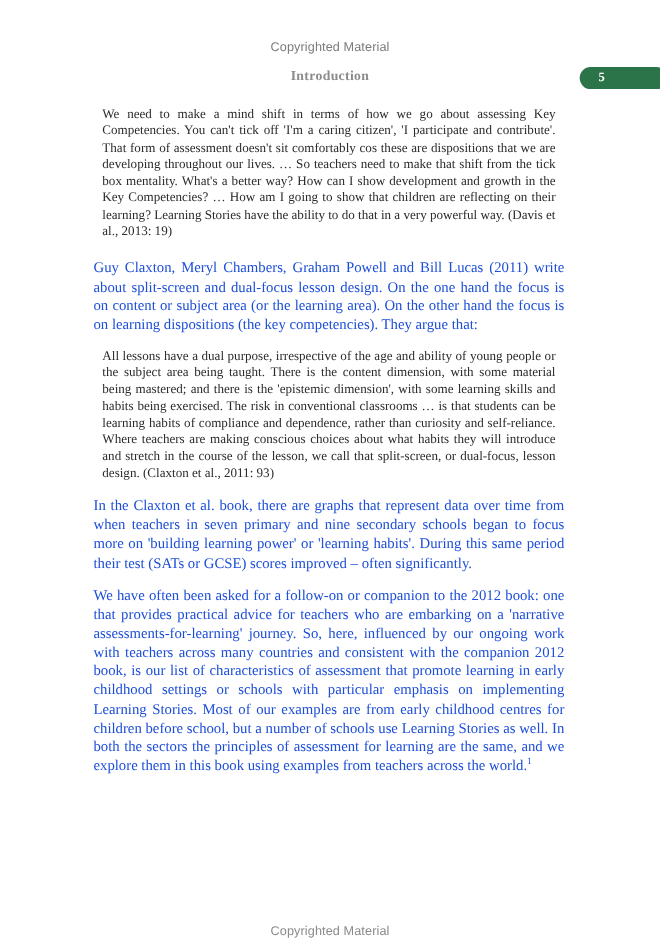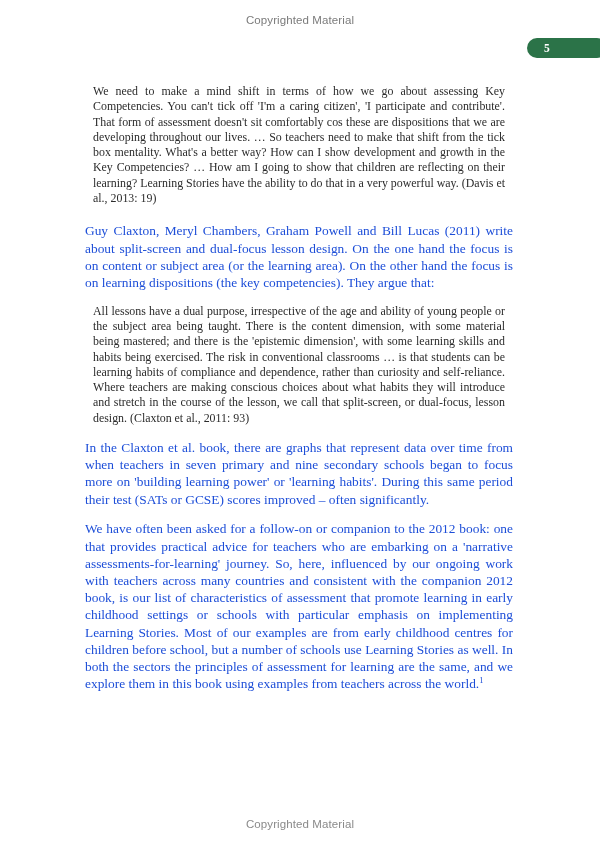--- a/index.html
+++ b/index.html
@@ -13,20 +13,21 @@
     font-family: "Liberation Serif", "DejaVu Serif", serif;
     overflow: hidden;
     position: relative;
   }
 
   .page {
     position: relative;
     width: 600px;
     height: 694px;
     box-sizing: border-box;
+    margin-top: 23px;
   }
 
   
   .copyright-top {
     position: absolute;
     top: 14px;
     left: 0;
     width: 600px;
     text-align: center;
     font-family: "Liberation Sans", "DejaVu Sans", sans-serif;
@@ -74,21 +75,21 @@
     font-size: 11.5px;
     line-height: 20px;
     padding-left: 17px;
     box-sizing: border-box;
     text-align: left;
   }
 
   
   .content {
     position: absolute;
-    top: 84px;
+    top: 73px;
     left: 85px;
     width: 428px;
   }
 
   p {
     margin: 0;
     color: #1d4ed8;
   }
 
   .body-para {
@@ -130,20 +131,21 @@
     line-height: 0;
   }
 </style>
 </head>
 <body>
 
 <div class="page">
 
   <div class="copyright-top">Copyrighted Material</div>
 
+  <div class="running-head">Introduction</div>
 
   <div class="page-number-badge">5</div>
 
   <div class="content">
 
     <p class="blockquote blockquote-first">We need to make a mind shift in terms of how we go about assessing Key Competencies. You can't tick off 'I'm a caring citizen', 'I participate and contribute'. That form of assessment doesn't sit comfortably cos these are dispositions that we are developing throughout our lives. … So teachers need to make that shift from the tick box mentality. What's a better way? How can I show development and growth in the Key Competencies? … How am I going to show that children are reflecting on their learning? Learning Stories have the ability to do that in a very powerful way. (Davis et al., 2013: 19)</p>
 
     <p class="body-para">Guy Claxton, Meryl Chambers, Graham Powell and Bill Lucas (2011) write about split-screen and dual-focus lesson design. On the one hand the focus is on content or subject area (or the learning area). On the other hand the focus is on learning dispositions (the key competencies). They argue that:</p>
 
     <p class="blockquote">All lessons have a dual purpose, irrespective of the age and ability of young people or the subject area being taught. There is the content dimension, with some material being mastered; and there is the 'epistemic dimension', with some learning skills and habits being exercised. The risk in conventional classrooms … is that students can be learning habits of compliance and dependence, rather than curiosity and self-reliance. Where teachers are making conscious choices about what habits they will introduce and stretch in the course of the lesson, we call that split-screen, or dual-focus, lesson design. (Claxton et al., 2011: 93)</p>

